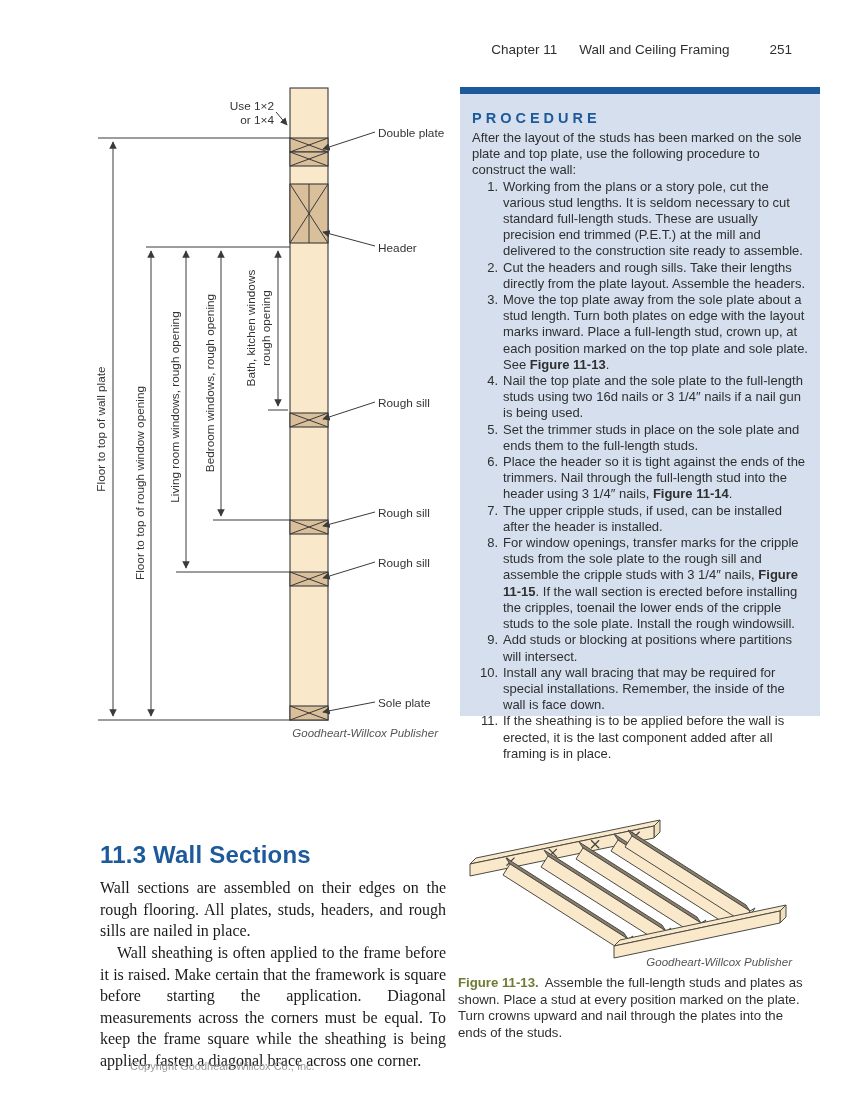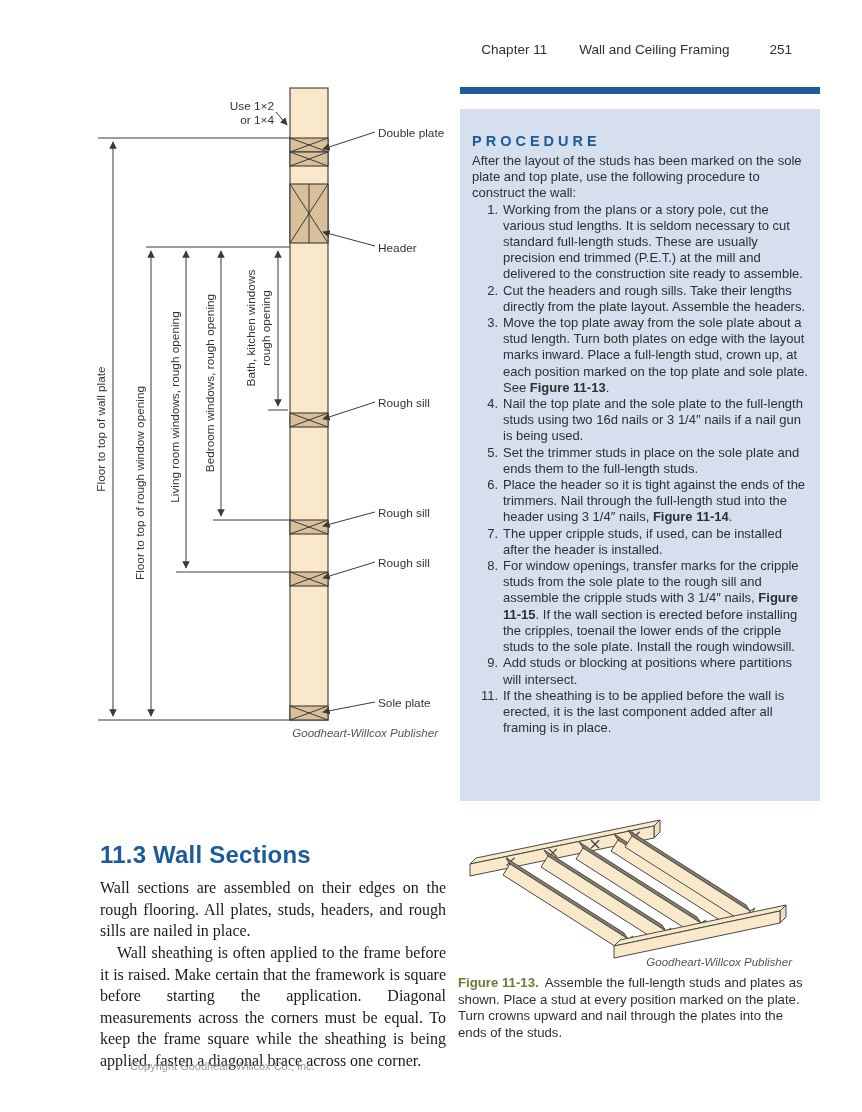--- a/index.html
+++ b/index.html
@@ -6,42 +6,42 @@
     --accent_blue:#1d5a9c; --box_bg:#d5dfee; --olive:#6d7b33; --ink:#2f2f2f;
     --serif_ink:#1a1a1a; --line:#3a3a3a; --wood_light:#f9e8ca; --wood_tan:#d9bf9a;
     --wood_side:#8a7f6c; --wood_end:#efe0bb; --credit_gray:#555555; --footer_gray:#9a9a9a;
   }
   *{margin:0;padding:0;box-sizing:border-box;}
   html,body{background:#ffffff;}
   .page{position:relative;width:862px;height:1112px;background:#fff;overflow:hidden;
         font-family:"Liberation Sans",sans-serif;}
   .page-header{position:absolute;top:42px;right:70px;display:flex;align-items:baseline;
         font-size:13.5px;color:var(--ink);}
-  .page-header .chap{margin-right:32px;}
+  .page-header .chap{margin-right:22px;}
   .page-header .pagenum{margin-left:40px;}
 
   
   .fig-credit{position:absolute;font-style:italic;font-size:11.5px;color:var(--credit_gray);
         text-align:right;}
   .credit-1{left:100px;top:727px;width:338px;}
   .caption{position:absolute;font-size:13.2px;line-height:16.6px;color:var(--ink);}
   .caption-1{left:100px;top:744px;width:346px;}
   .caption .cap-label{color:var(--olive);font-weight:bold;margin-right:6px;}
   .section-heading{position:absolute;left:100px;top:841px;font-size:24px;font-weight:bold;
         color:var(--accent_blue);letter-spacing:.2px;}
   .bodytext{position:absolute;left:100px;width:346px;font-family:"Liberation Serif",serif;
         font-size:16px;line-height:21.6px;color:var(--serif_ink);text-align:justify;}
   .para-1{top:877px;}
   .para-2{top:942px;text-indent:17px;}
   .page-footer{position:absolute;left:100px;top:1060px;font-size:11px;color:var(--footer_gray);padding-left:30px;}
 
   
   .proc-bar{position:absolute;left:460px;top:87px;width:360px;height:7px;background:var(--accent_blue);}
-  .proc-box{position:absolute;left:460px;top:94px;width:360px;height:692px;background:var(--box_bg);
-        padding:24px 12px 0 12px;color:var(--ink);margin-top:15px;}
+  .proc-box{position:absolute;left:460px;top:94px;width:360px;height:622px;background:var(--box_bg);
+        padding:16px 12px 0 12px;color:var(--ink);}
   .proc-kicker{color:var(--accent_blue);font-weight:bold;font-size:14.5px;letter-spacing:4px;}
   .proc-title{color:#15182b;font-weight:bold;font-size:17.5px;margin-top:6px;}
   .proc-intro{font-size:13px;line-height:16.2px;margin-top:4px;}
   .steps{list-style:none;font-size:13px;line-height:16.2px;}
   .steps li{display:flex;}
   .step-num{flex:none;width:26px;text-align:right;margin-right:5px;}
   .step-text{flex:1;}
 
   
   .credit-2{left:462px;top:956px;width:330px;}
@@ -199,20 +199,24 @@
         </li>
         <li>
           <span class="step-num">8.</span>
           <span class="step-text">For window openings, transfer marks for the cripple studs from the sole plate to the rough sill and assemble the cripple studs with 3 1/4″ nails, <strong>Figure 11-15</strong>. If the wall section is erected before installing the cripples, toenail the lower ends of the cripple studs to the sole plate. Install the rough windowsill.</span>
         </li>
         <li>
           <span class="step-num">9.</span>
           <span class="step-text">Add studs or blocking at positions where partitions will intersect.</span>
         </li>
         <li>
+          <span class="step-num">10.</span>
+          <span class="step-text">Install any wall bracing that may be required for special installations. Remember, the inside of the wall is face down.</span>
+        </li>
+        <li>
           <span class="step-num">11.</span>
           <span class="step-text">If the sheathing is to be applied before the wall is erected, it is the last component added after all framing is in place.</span>
         </li>
       </ol>
   </div>
 
   <svg class="f13-svg" width="356" height="150" viewBox="0 0 356 150">
 
     <g>
       <polygon points="8,52 14,46 198,8 192,14" class="b-top"></polygon>

